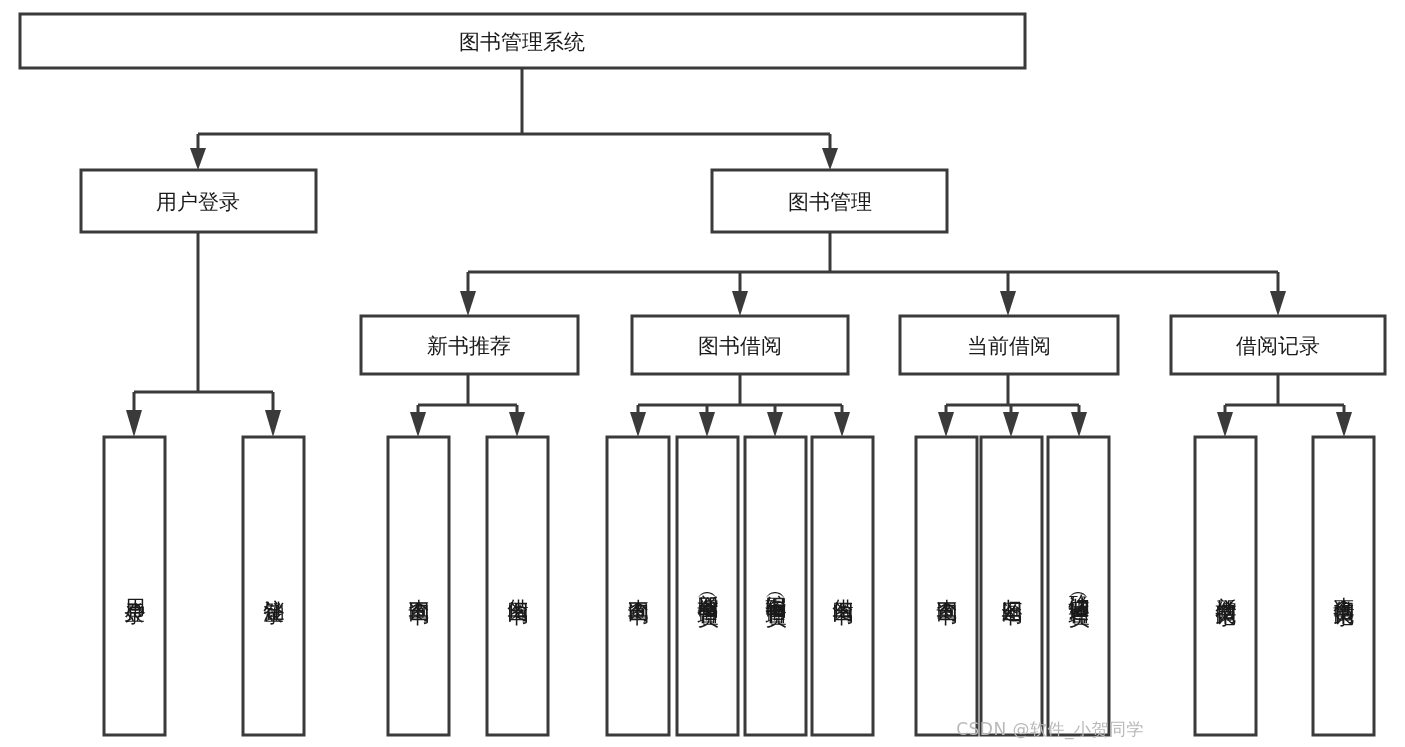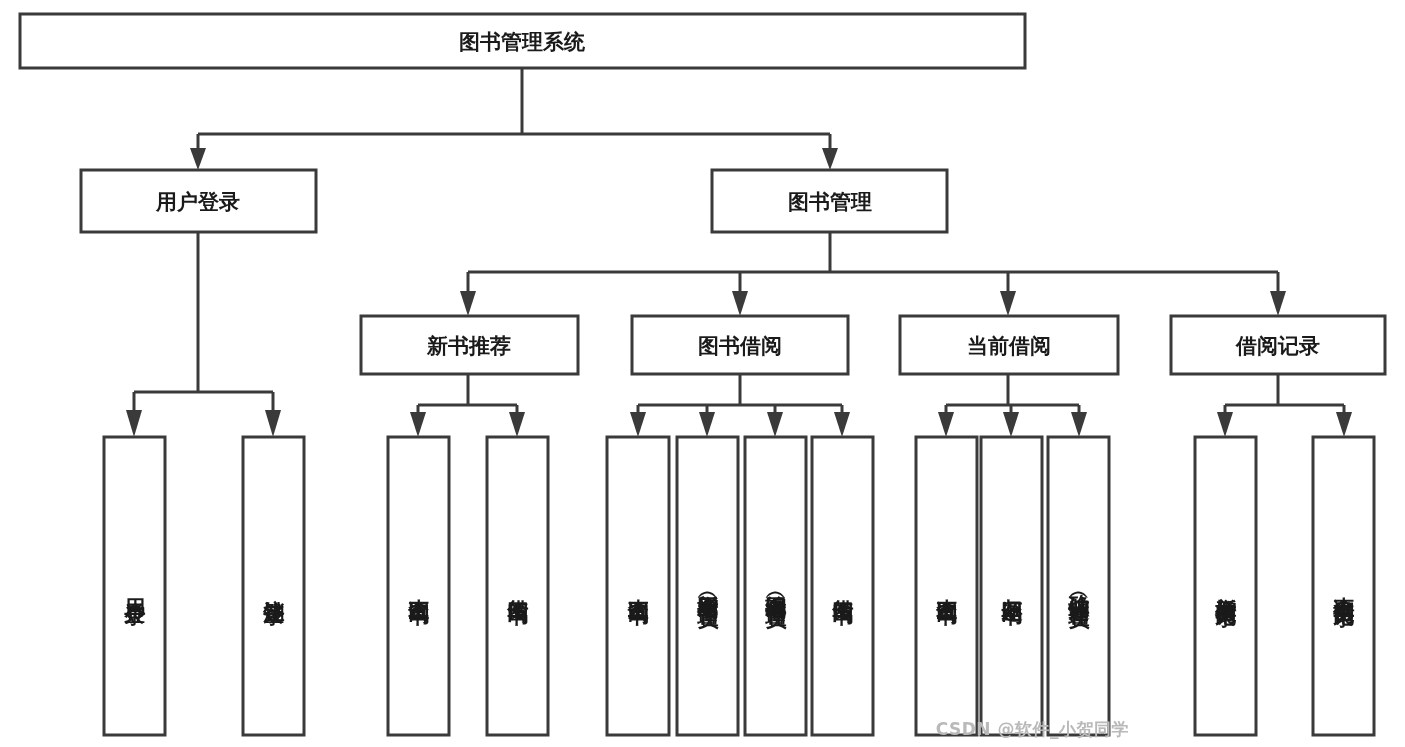--- a/index.html
+++ b/index.html
@@ -11,21 +11,20 @@
     width: 1405px;
     height: 747px;
     font-family: "DejaVu Sans", "Liberation Sans", sans-serif;
     overflow: hidden;
     position: relative;
   }
   #diagram-root {
     position: relative;
     width: 1149px;
     height: 747px;
-    font-weight: bold;
   }
   svg.diagram-canvas {
     position: absolute;
     top: 0;
     left: 0;
     width: 1405px;
     height: 747px;
     display: block;
   }
   .node-box {
@@ -60,21 +59,21 @@
     letter-spacing: 2px;
     line-height: 1;
     display: flex;
     align-items: center;
     justify-content: center;
     white-space: nowrap;
     pointer-events: none;
   }
   .watermark {
     position: absolute;
-    right: 20px;
+    right: 5px;
     bottom: 6px;
     font-family: "DejaVu Sans", "Liberation Sans", sans-serif;
     font-size: 17px;
     color: #b9b9b9;
     letter-spacing: 0.5px;
     white-space: nowrap;
   }
 </style>
 </head>
 <body>

